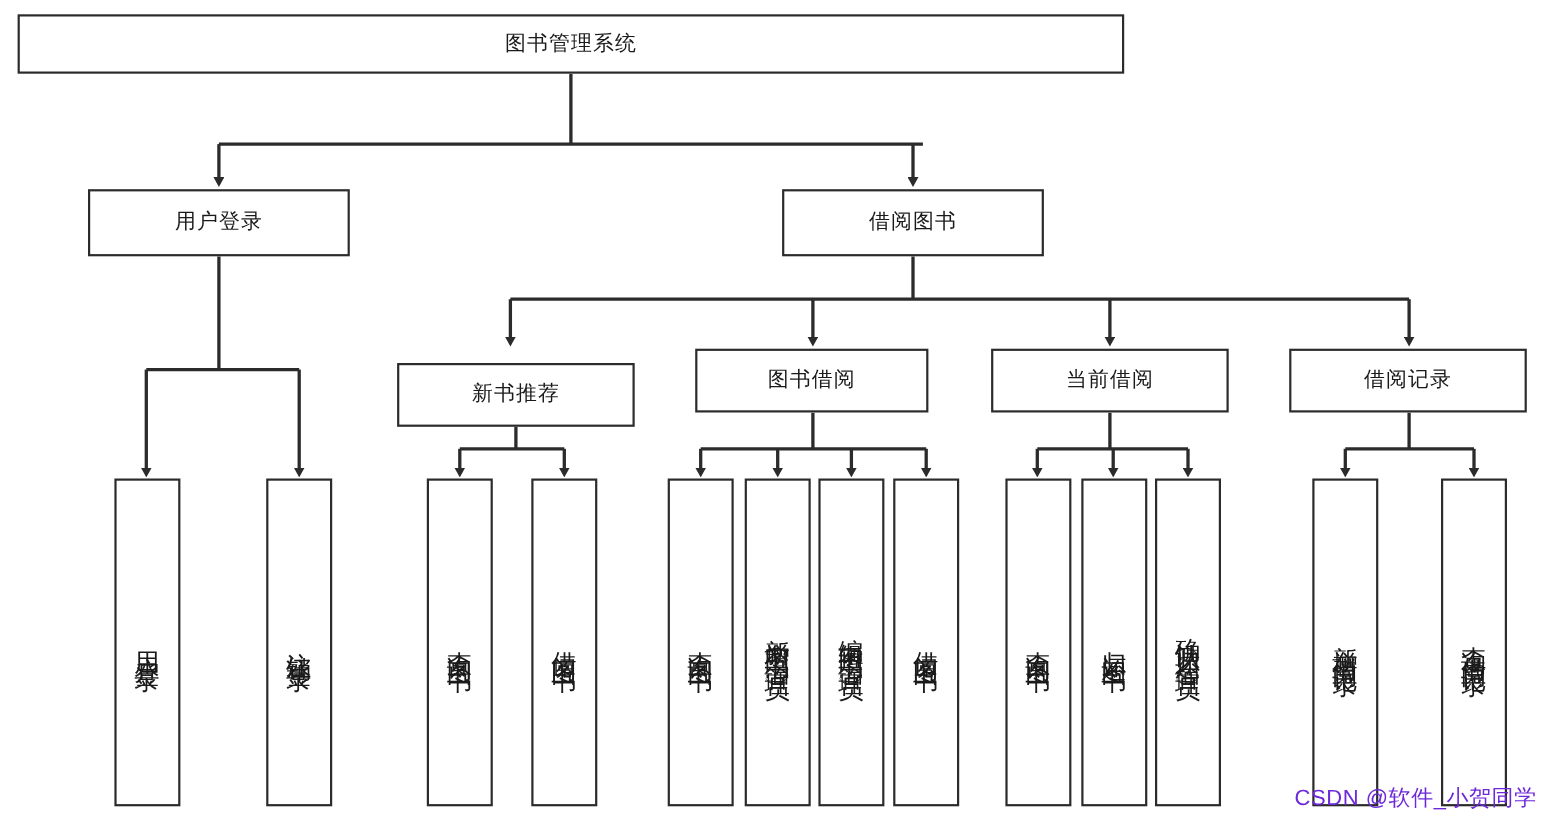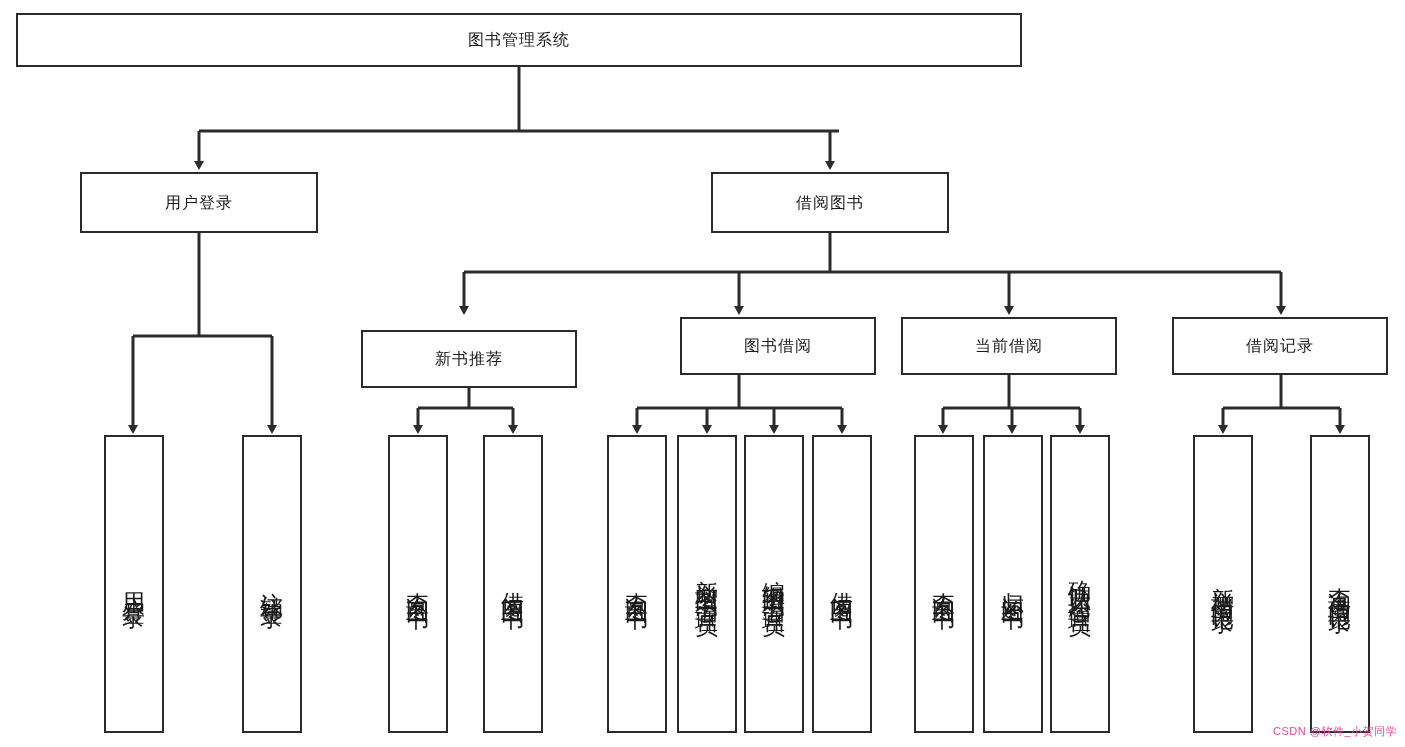--- a/index.html
+++ b/index.html
@@ -28,21 +28,21 @@
     box-sizing: border-box;
     border: 2px solid #2b2b2b;
     background: #ffffff;
     display: flex;
     align-items: center;
     justify-content: center;
     color: #1a1a1a;
     z-index: 2;
   }
   .node-h {
-    font-size: 16px;
+    font-size: 19px;
     letter-spacing: 1px;
     line-height: 1.1;
   }
   .node-v {
     font-size: 23px;
     writing-mode: vertical-rl;
     text-orientation: upright;
     letter-spacing: 5px;
     line-height: 1.05;
     padding: 4px 0;
@@ -50,22 +50,22 @@
   }
   .node-v .vtext {
     writing-mode: vertical-rl;
     text-orientation: upright;
     display: block;
   }
   #watermark {
     position: absolute;
     right: 8px;
     bottom: 8px;
-    font-size: 11px;
-    color: #ec4899;
+    font-size: 20px;
+    color: #6d28d9;
     letter-spacing: 0.5px;
     z-index: 5;
     white-space: nowrap;
   }
 </style>
 </head>
 <body>
 
 <div id="canvas">
 
@@ -126,21 +126,21 @@
   <div class="node node-h" style="left:80px; top:172px; width:238px; height:61px;">
     <span>用户登录</span>
   </div>
   <div class="node node-h" style="left:711px; top:172px; width:238px; height:61px;">
     <span>借阅图书</span>
   </div>
 
   <div class="node node-h" style="left:361px; top:330px; width:216px; height:58px;">
     <span>新书推荐</span>
   </div>
-  <div class="node node-h" style="left:632px; top:317px; width:196px; height:58px;margin-left:48px;">
+  <div class="node node-h" style="left:632px; top:317px; width:212px; height:58px;">
     <span>图书借阅</span>
   </div>
   <div class="node node-h" style="left:1172px; top:317px; width:216px; height:58px;">
     <span>借阅记录</span>
   </div>
   <div class="node node-h" style="left:901px; top:317px; width:216px; height:58px;">
     <span>当前借阅</span>
   </div>
 
   <div class="node node-v" style="left:104px; top:435px; width:60px; height:298px;">

